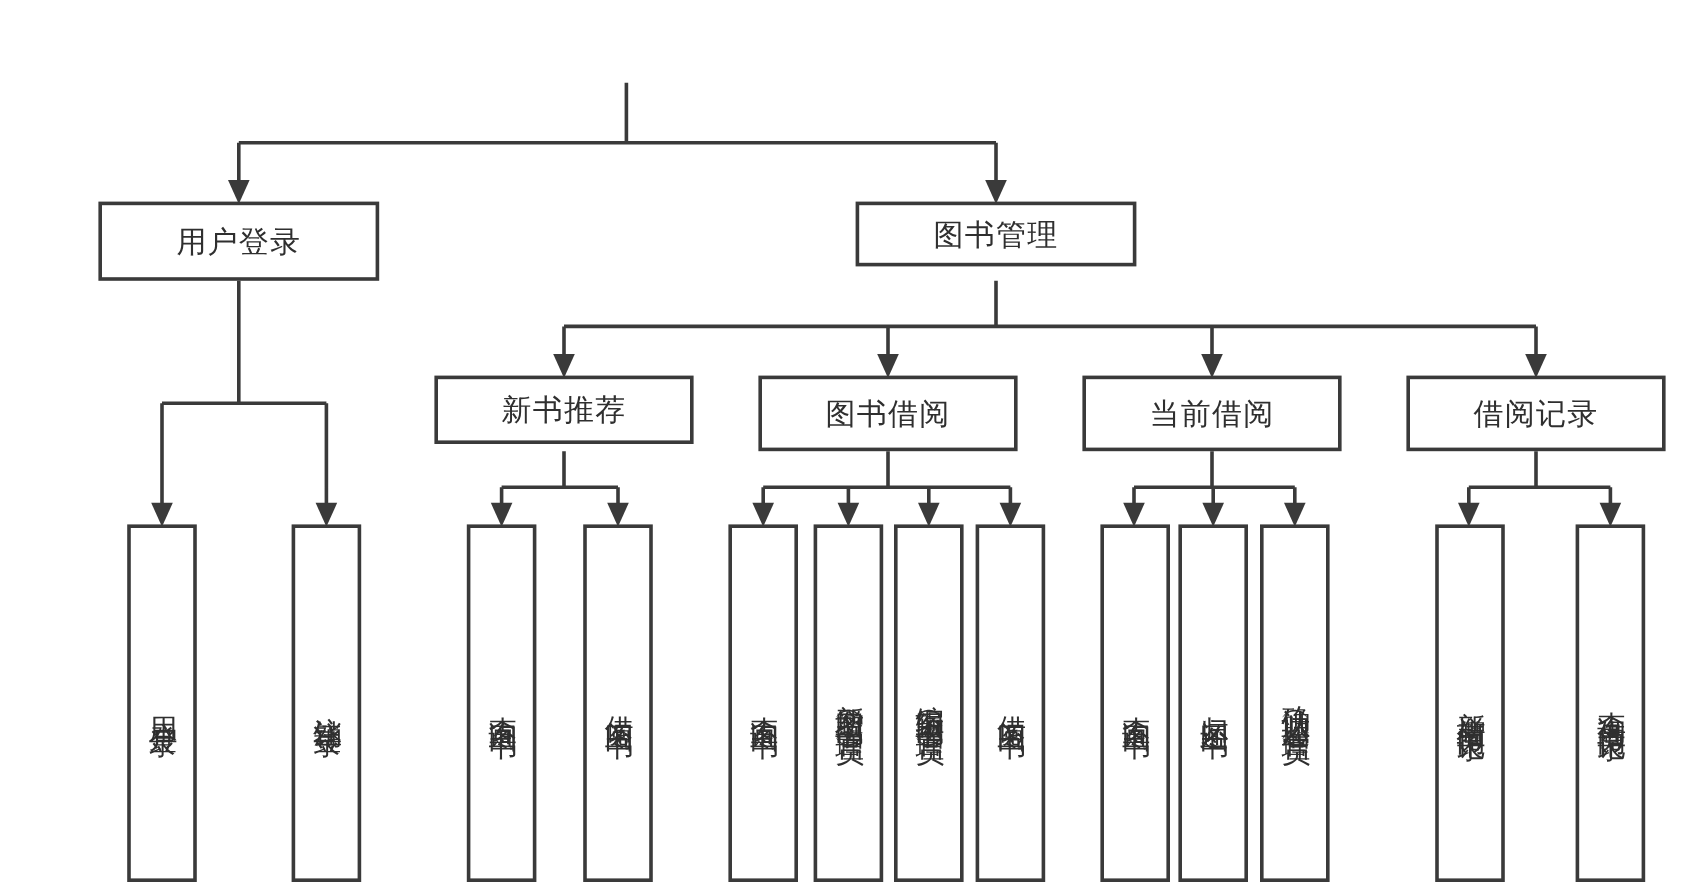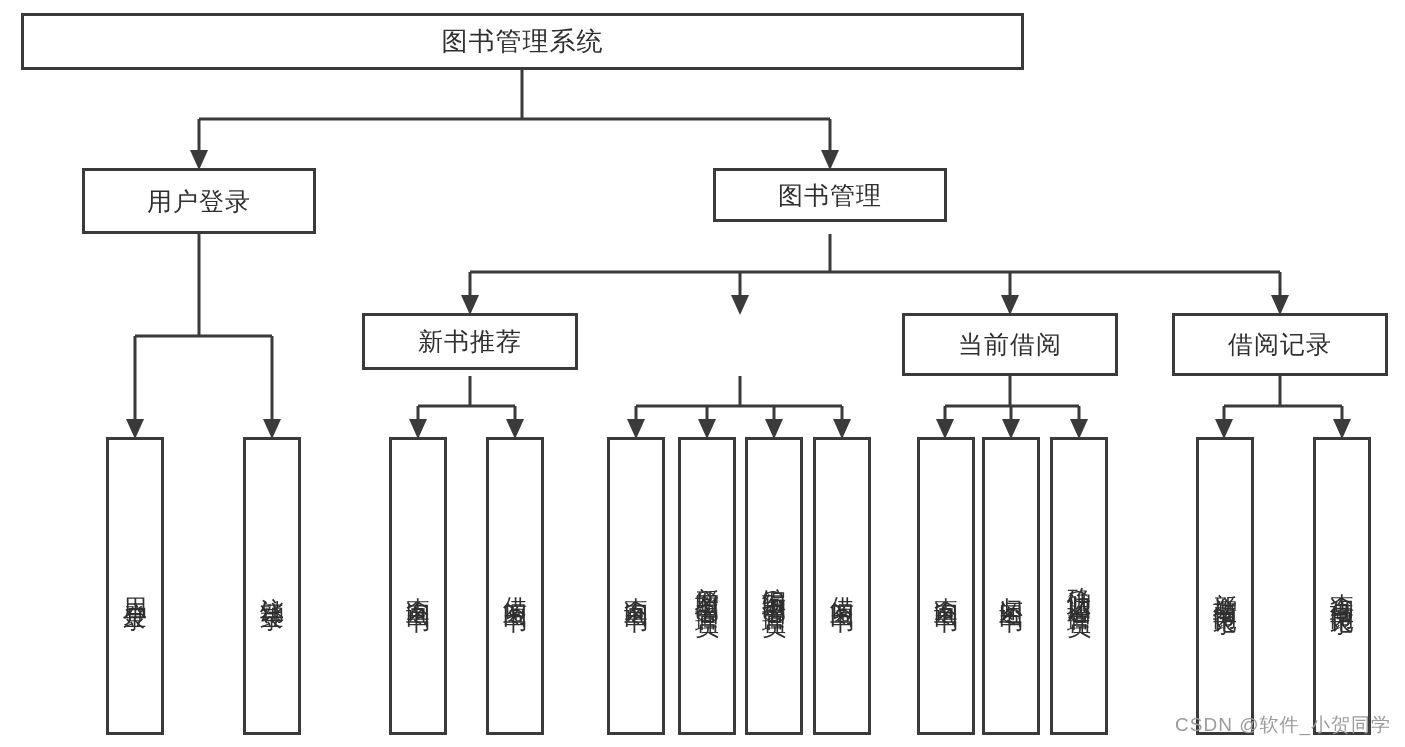--- a/index.html
+++ b/index.html
@@ -99,33 +99,33 @@
       <polygon points="765,419 783,419 774,439"></polygon>
       <polygon points="833,419 851,419 842,439"></polygon>
       <polygon points="936,419 954,419 945,439"></polygon>
       <polygon points="1002,419 1020,419 1011,439"></polygon>
       <polygon points="1070,419 1088,419 1079,439"></polygon>
       <polygon points="1215,419 1233,419 1224,439"></polygon>
       <polygon points="1333,419 1351,419 1342,439"></polygon>
     </g>
   </svg>
 
-  <div class="node" style="left:21px;top:13px;width:1003px;height:57px">
-    <span class="h-label root-label">图书管理系统</span>
-  </div>
 
   <div class="node" style="left:82px;top:168px;width:234px;height:66px">
     <span class="h-label">用户登录</span>
   </div>
   <div class="node" style="left:713px;top:168px;width:234px;height:54px">
     <span class="h-label">图书管理</span>
   </div>
 
   <div class="node" style="left:362px;top:313px;width:216px;height:57px">
     <span class="h-label">新书推荐</span>
+  </div>
+  <div class="node" style="left:632px;top:313px;width:216px;height:63px">
+    <span class="h-label">图书借阅</span>
   </div>
   <div class="node" style="left:902px;top:313px;width:216px;height:63px">
     <span class="h-label">当前借阅</span>
   </div>
   <div class="node" style="left:1172px;top:313px;width:216px;height:63px">
     <span class="h-label">借阅记录</span>
   </div>
 
   <div class="node leaf" style="left:106px;top:437px;width:58px;height:298px">
     <span class="v-label">用户登录</span>
@@ -164,15 +164,14 @@
     <span class="v-label">确认归还（管理员）</span>
   </div>
 
   <div class="node leaf" style="left:1196px;top:437px;width:58px;height:298px">
     <span class="v-label">新增借阅记录</span>
   </div>
   <div class="node leaf" style="left:1313px;top:437px;width:58px;height:298px">
     <span class="v-label">查询借阅记录</span>
   </div>
 
-  <div class="watermark">CSDN @软件_小贺同学</div>
 
 </div>
 
 </body></html>

